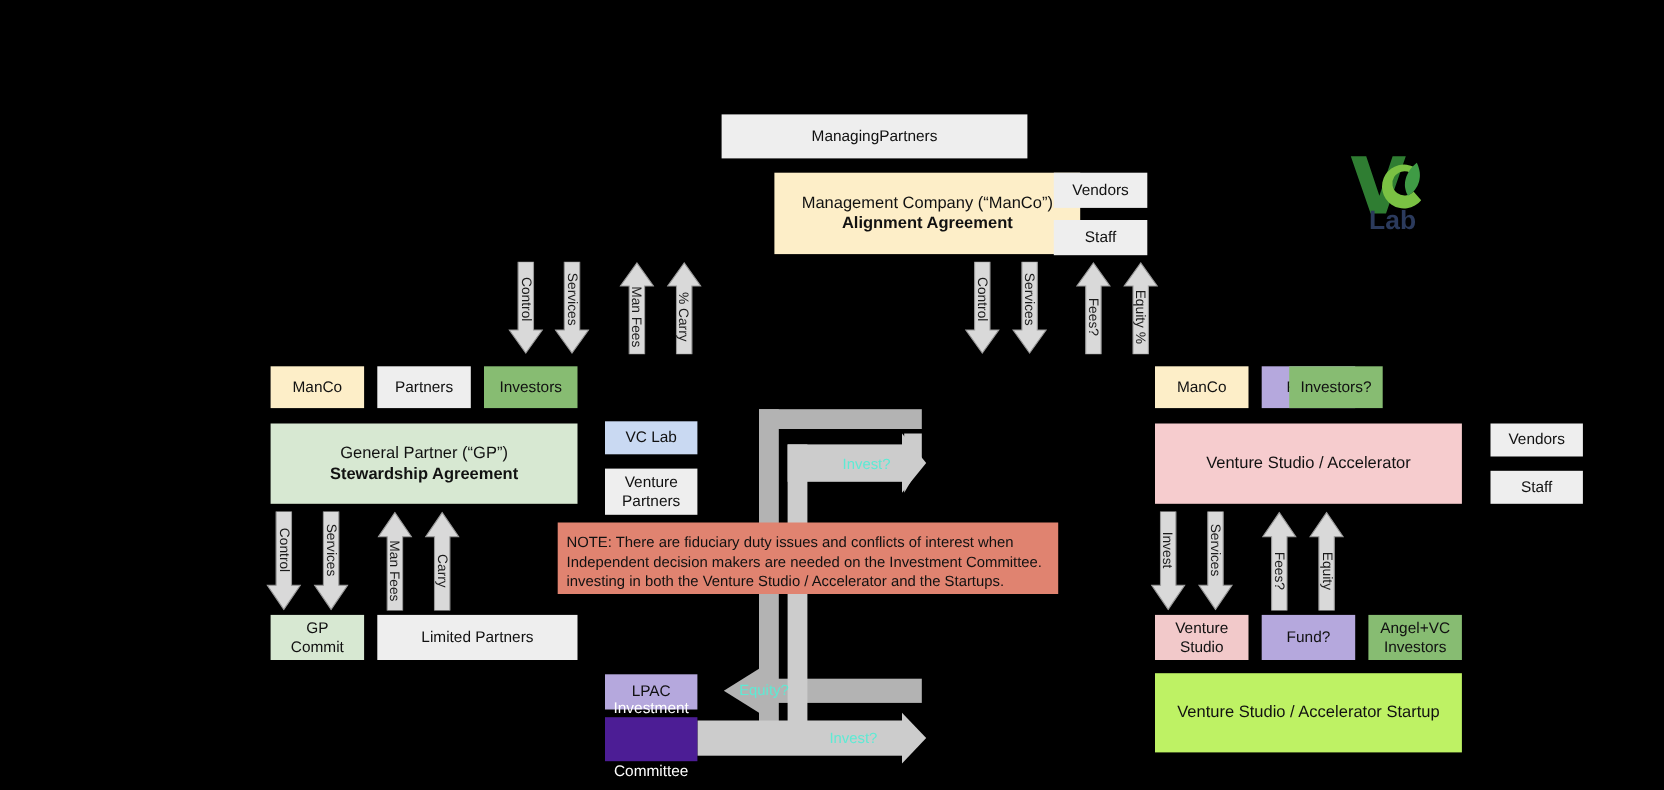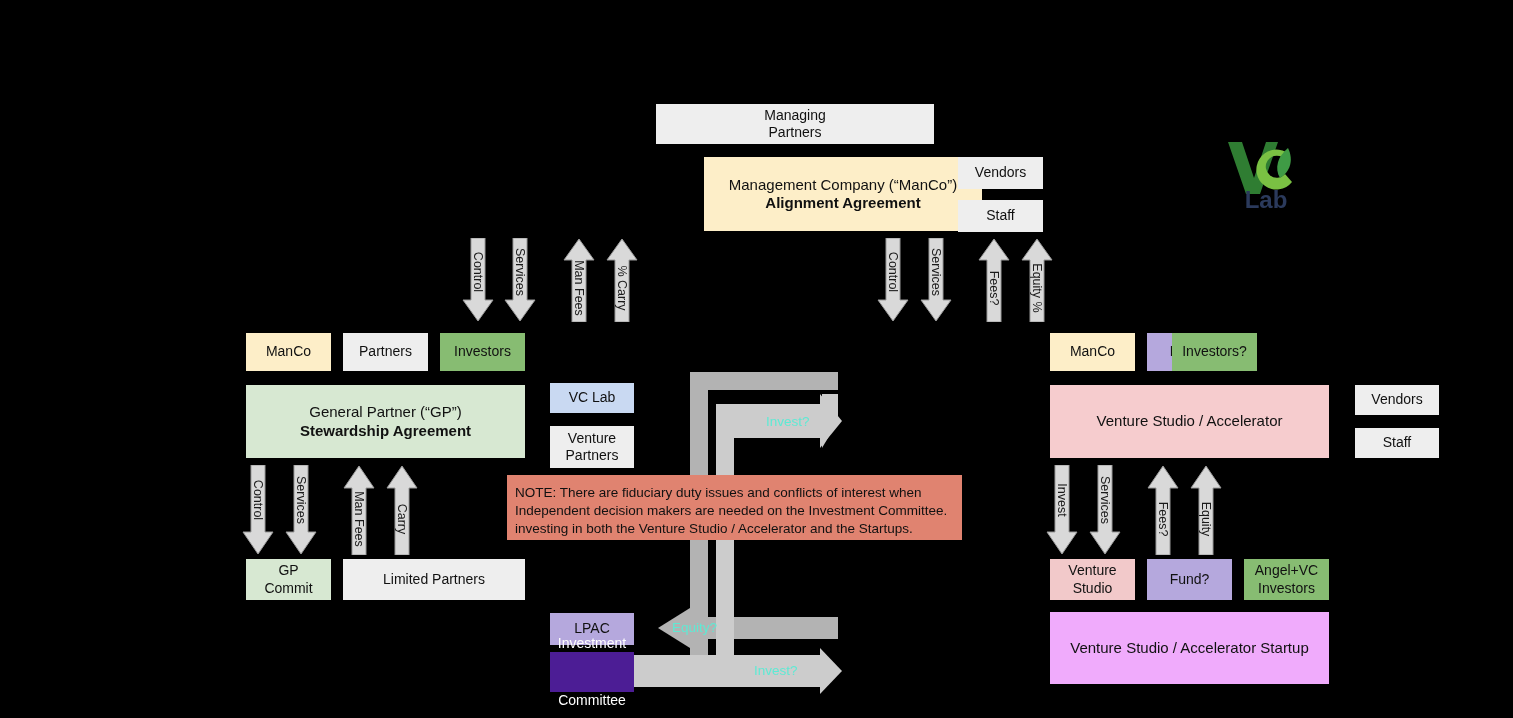--- a/index.html
+++ b/index.html
@@ -9,21 +9,21 @@
 
   .box{position:absolute;box-sizing:border-box;display:flex;
        align-items:center;justify-content:center;text-align:center;
        color:#111;font-size:14px;line-height:1.22;}
   .box span{display:block;}
   .b-title{font-size:15px;}
   .b-bold{font-weight:bold;}
 
   
   .c-grey   {background:#eeeeee;}
-  .c-grey2  {background:#f0abfc;}
+  .c-grey2  {background:#bef264;}
   .c-cream  {background:#fdeec8;}
   .c-green  {background:#d7e8d2;}
   .c-green2 {background:#87bc72;}
   .c-blue   {background:#c9d9f2;}
   .c-purple {background:#b5a8dd;}
   .c-purple2{background:#4c1d95;color:#fff;gap:40px;}
   .c-pink   {background:#f6ccce;}
   .c-pink2  {background:#f2c9ca;}
   .c-red    {background:#e08370;}
 
@@ -47,21 +47,21 @@
       white-space:nowrap;}
 
   
   #logo{position:absolute;left:1224px;top:138px;width:86px;height:72px;z-index:40;}
 </style>
 </head>
 <body>
 
 <div id="stage">
 
-  <div class="box c-grey" style="left:656px;top:104px;width:278px;height:40px;flex-direction:column;">
+  <div class="box c-grey" style="left:656px;top:104px;width:278px;height:40px;flex-direction:row;">
     <span>Managing</span>
     <span>Partners</span>
   </div>
 
   <div class="box c-cream" style="left:656px;top:157px;width:278px;height:74px;flex-direction:column;margin-left:48px;">
     <span class="b-title">Management Company (“ManCo”)</span>
     <span class="b-title b-bold">Alignment Agreement</span>
   </div>
 
   <div class="box c-grey" style="left:958px;top:157px;width:85px;height:32px;">

